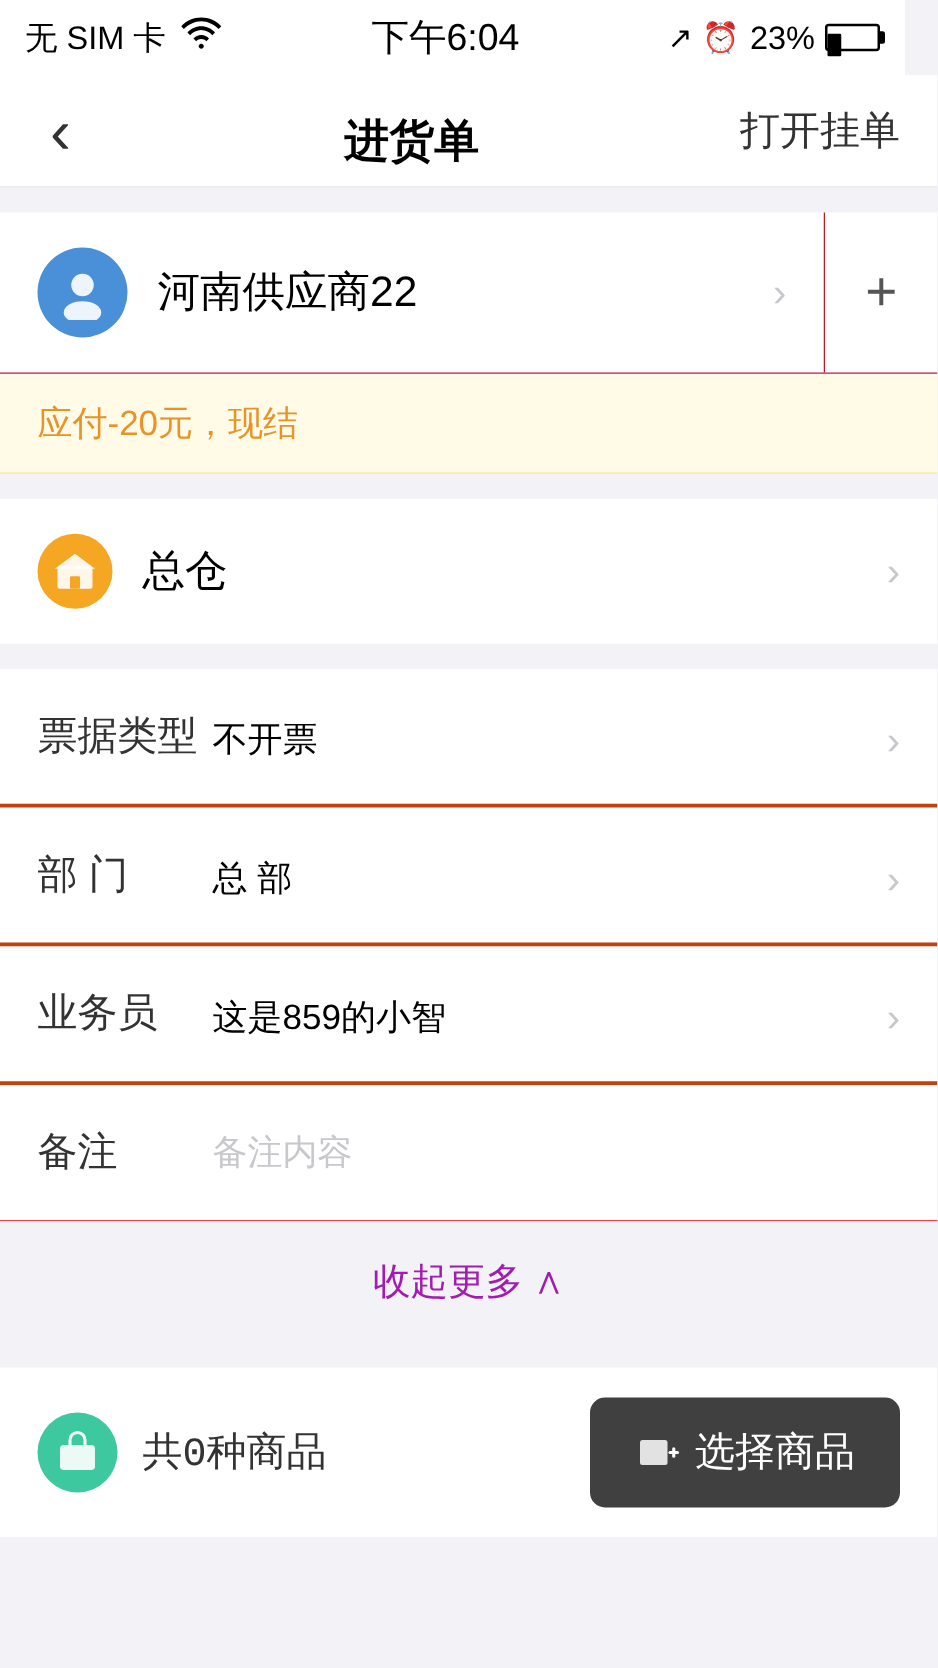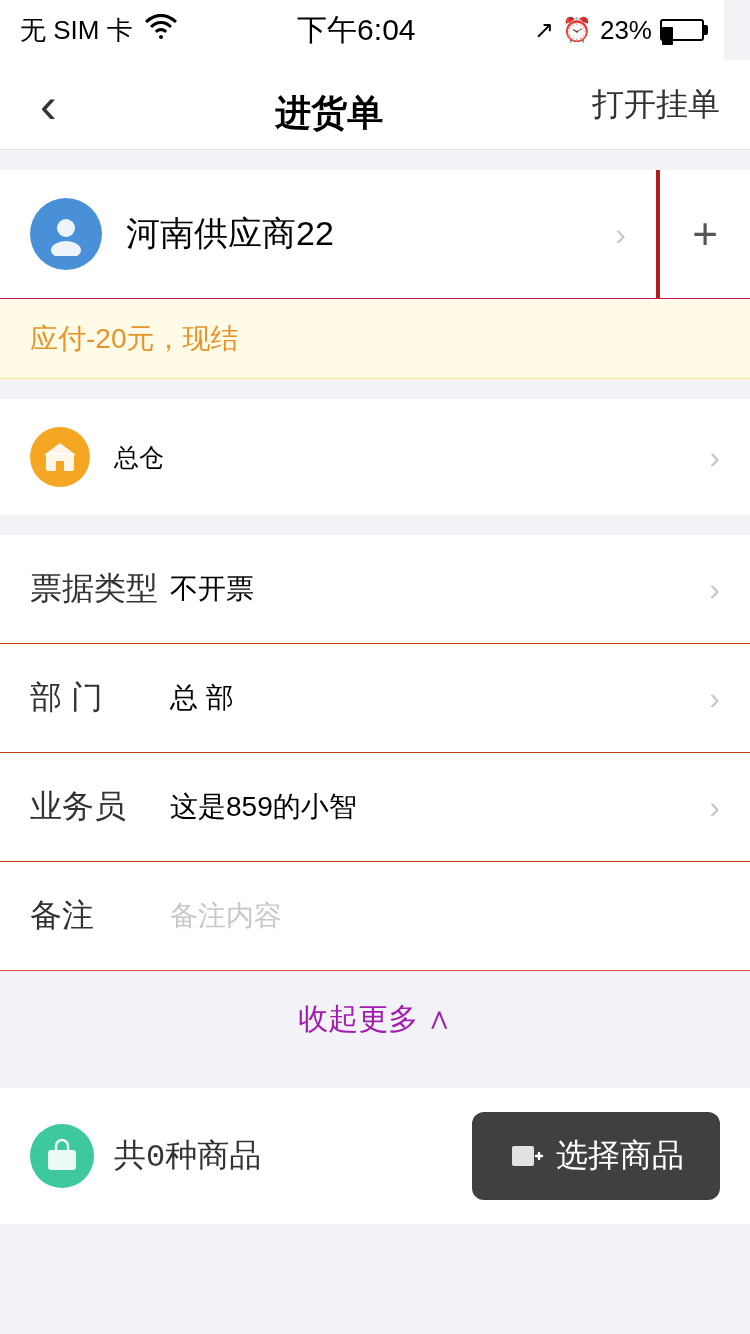--- a/index.html
+++ b/index.html
@@ -82,21 +82,21 @@
       background: #fff;
       margin-top: 20px;
       display: flex;
       align-items: stretch;
     }
     .supplier-main {
       flex: 1;
       display: flex;
       align-items: center;
       padding: 28px 30px;
-      border-right: 4px solid #b91c1c;
+      border-right: 1px solid #b91c1c;
       cursor: pointer;
     }
     .supplier-avatar {
       width: 72px;
       height: 72px;
       border-radius: 50%;
       background: #4a90d9;
       display: flex;
       align-items: center;
       justify-content: center;
@@ -159,35 +159,35 @@
       align-items: center;
       justify-content: center;
       margin-right: 24px;
       flex-shrink: 0;
     }
     .warehouse-icon svg {
       width: 36px;
       height: 36px;
     }
     .warehouse-name {
-      font-size: 25px;
+      font-size: 34px;
       color: #000;
       flex: 1;
     }
 
     
     .form-section {
       background: #fff;
       margin-top: 20px;
     }
     .form-row {
       display: flex;
-      align-items: center;
+      align-items: flex-end;
       padding: 32px 30px;
-      border-bottom: 1px solid #c2410c;
+      border-bottom: 3px solid #c2410c;
       cursor: pointer;
     }
     .form-row:last-child {
       border-bottom: none;
     }
     .form-label {
       font-size: 32px;
       color: #333;
       width: 140px;
       flex-shrink: 0;

